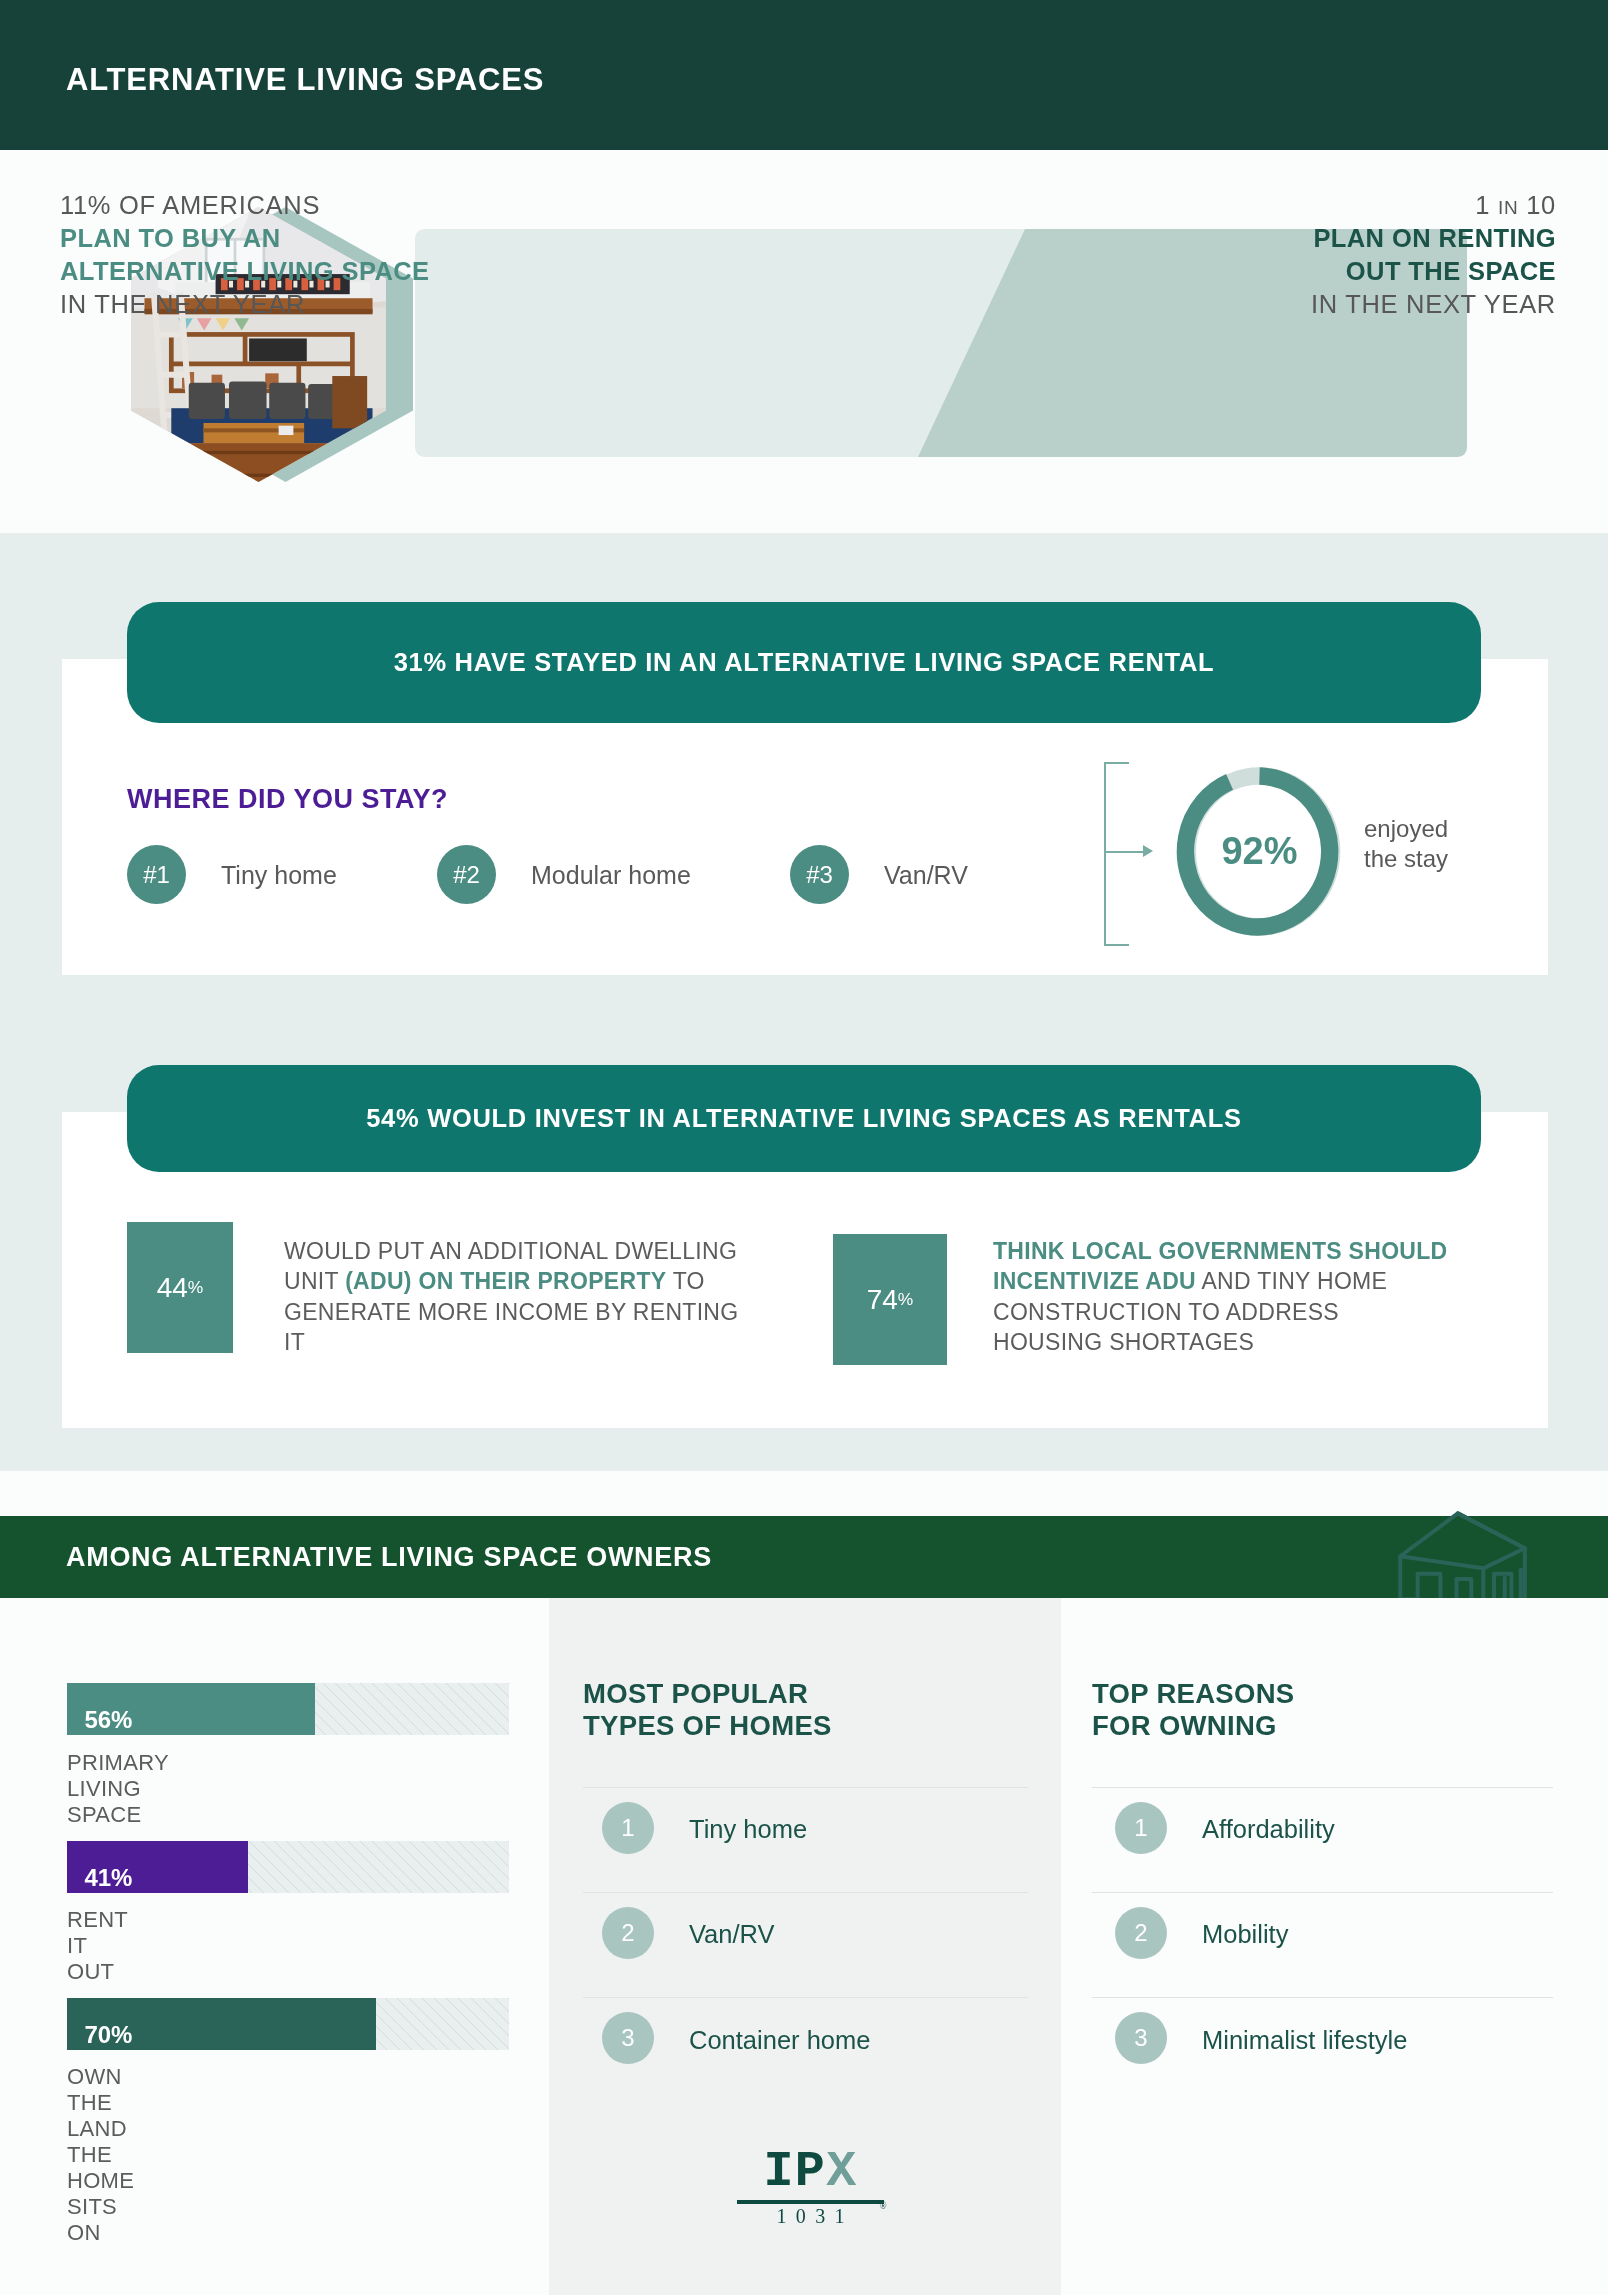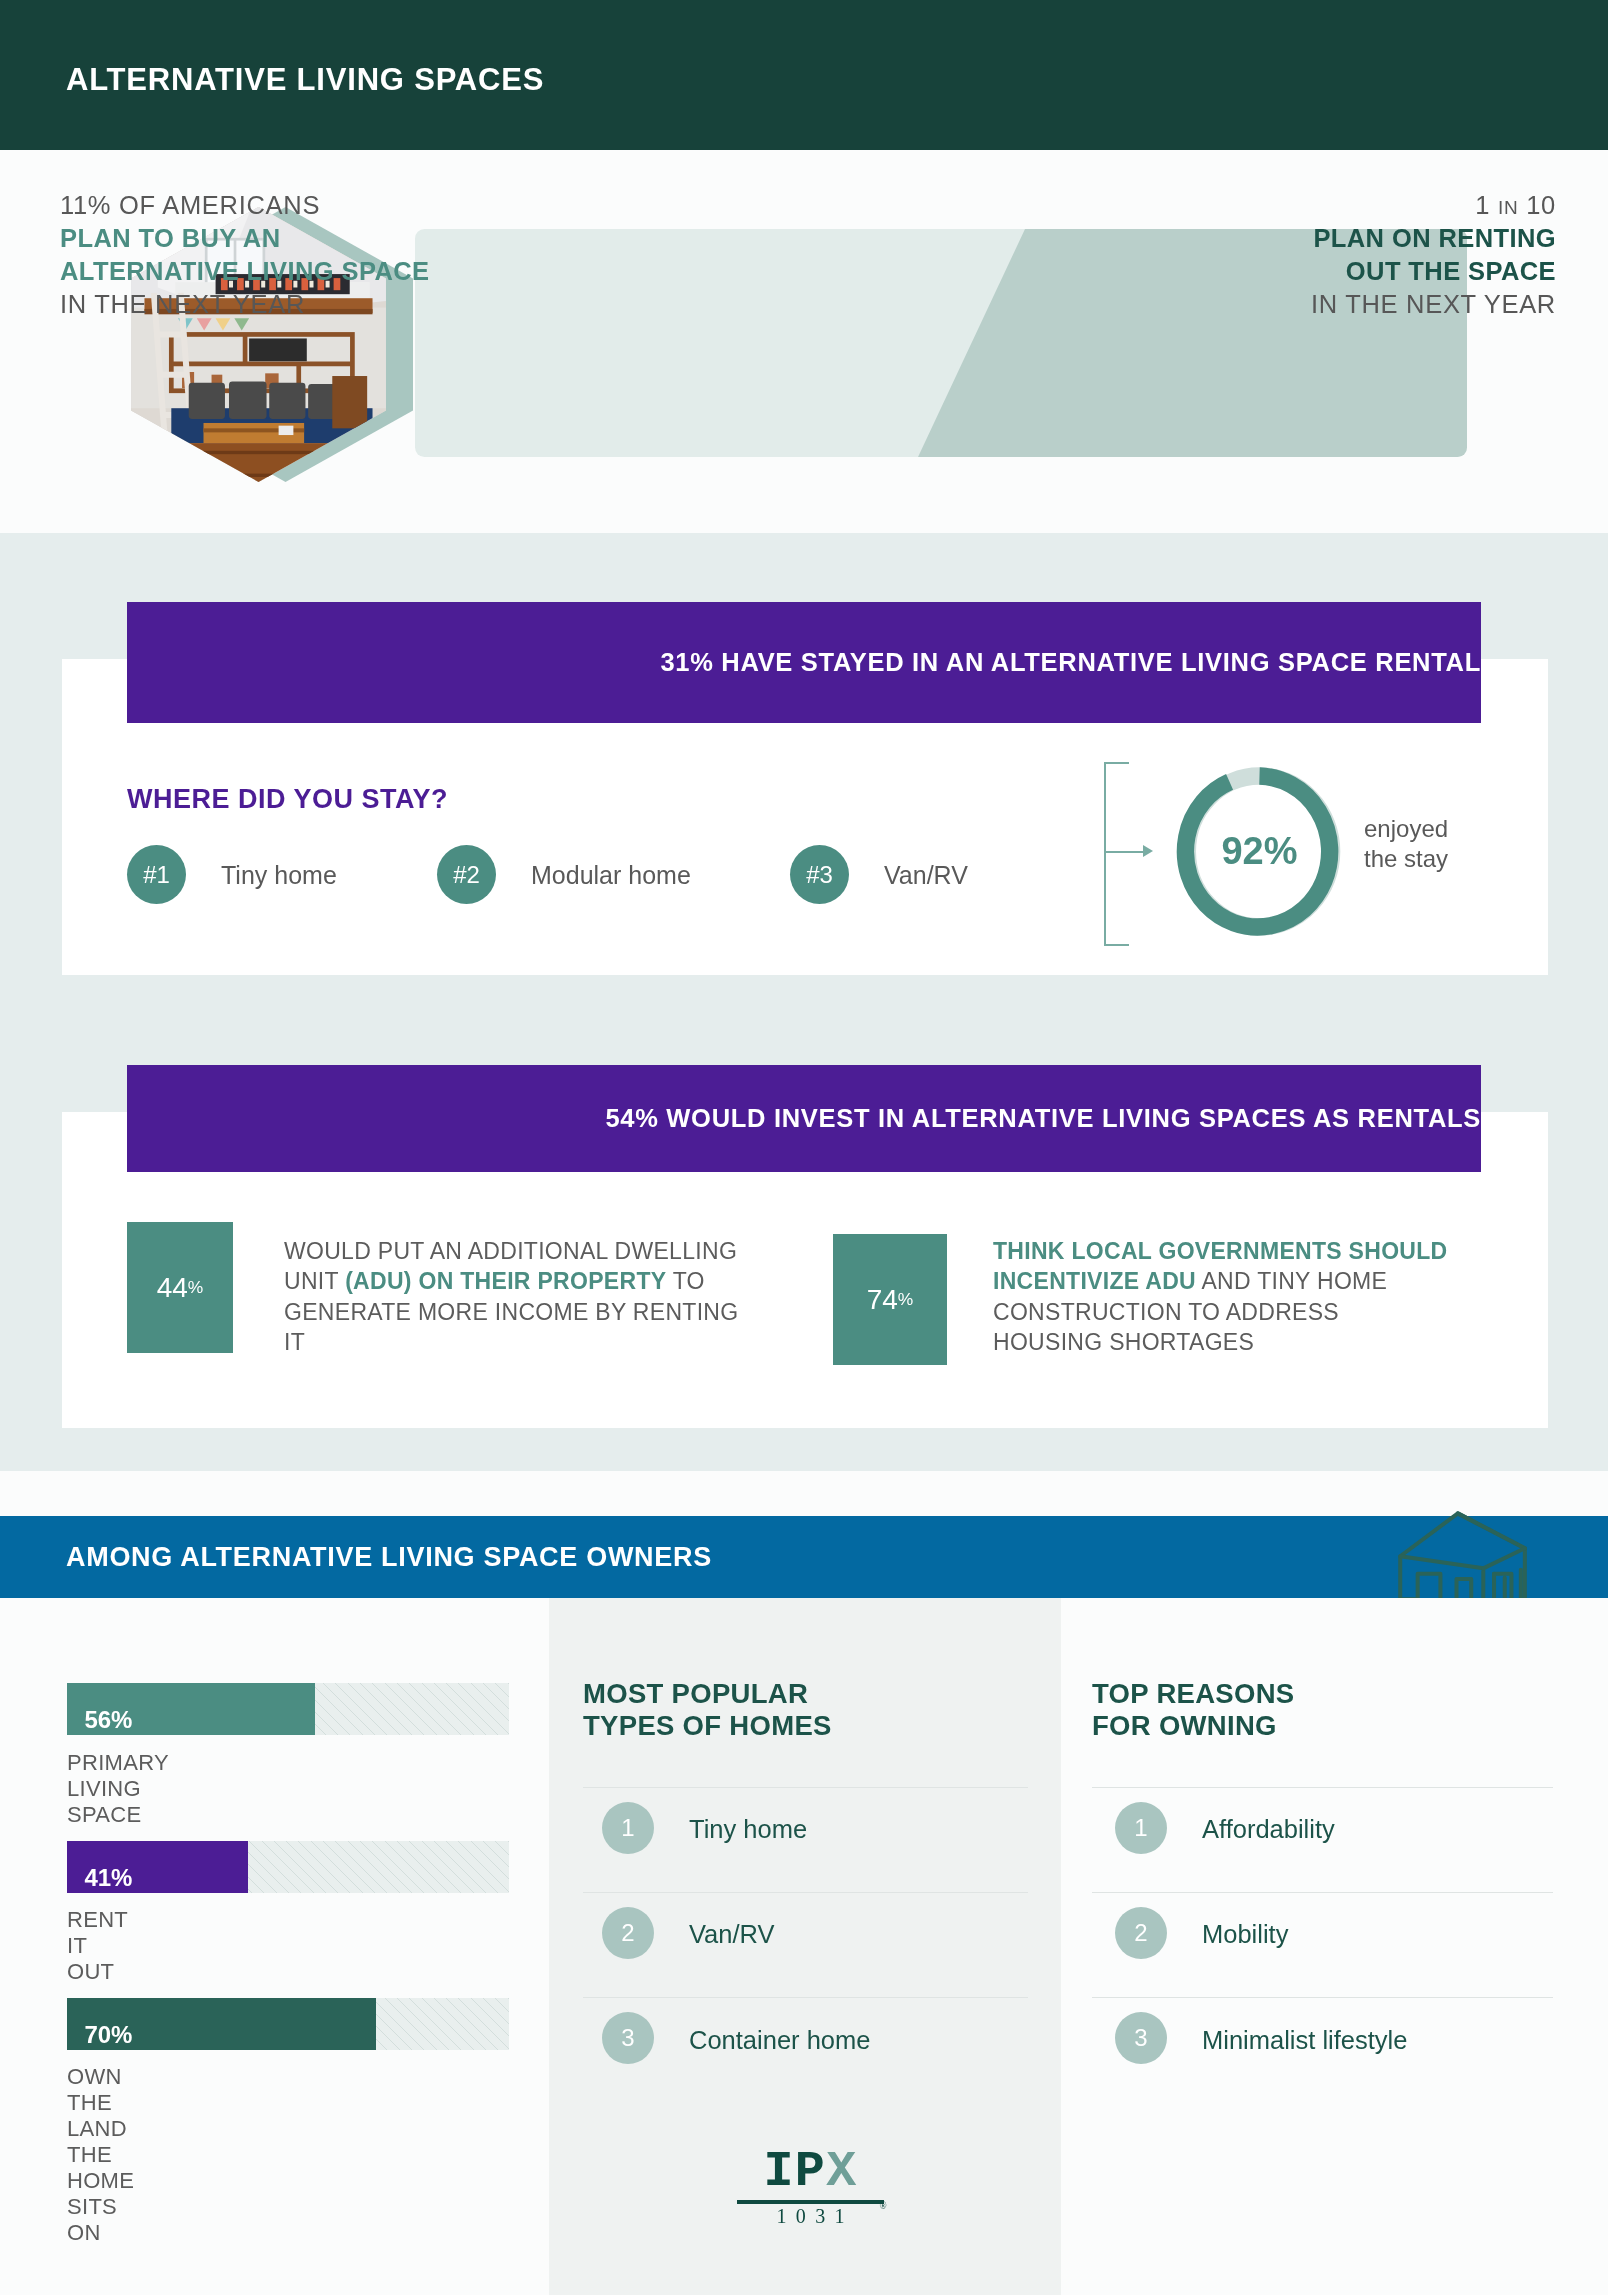--- a/index.html
+++ b/index.html
@@ -60,21 +60,21 @@
   }
   .t-grey{color:#575757;font-size:25.5px;letter-spacing:0.7px;font-weight:normal;}
   .t-green{color:#4b8d82;font-size:25.5px;letter-spacing:0.4px;font-weight:bold;}
   .t-dgreen{color:#1c5349;font-size:25.5px;letter-spacing:0.4px;font-weight:bold;}
   .t-small{font-size:19px;}
 
   
   .band{position:absolute;left:0;top:533px;width:1608px;height:938px;background:#e5eded;}
 
   .card{position:absolute;background:#ffffff;}
-  .darkbar{position:absolute;background:#4c1d95;display:flex;align-items:center;justify-content:flex-end;}
+  .darkbar{position:absolute;background:#0f766e;display:flex;align-items:center;justify-content:center;border-radius:32px;}
   .darkbar .bt{color:#fff;font-size:25.5px;font-weight:bold;letter-spacing:0.7px;}
 
   
   .wd-title{position:absolute;color:#4c1d95;font-size:27px;font-weight:bold;letter-spacing:0.5px;}
   .rank{
     position:absolute;width:59px;height:59px;border-radius:50%;
     background:#4b8d82;color:#fff;font-size:24px;
     display:flex;align-items:center;justify-content:center;
   }
   .ranklbl{position:absolute;color:#595959;font-size:25px;}
@@ -98,21 +98,21 @@
   .pctbox{
     position:absolute;background:#4b8d82;color:#fff;
     display:flex;align-items:center;justify-content:center;
     font-size:28px;
   }
   .pctbox .sm{font-size:17.4px;}
   .stat-txt{position:absolute;font-size:23px;line-height:1.32;color:#5c5c5c;letter-spacing:0.3px;}
   .stat-txt b{color:#4b8d82;font-weight:bold;}
 
   
-  .ownhdr{position:absolute;left:0;top:1516px;width:1608px;height:82px;background:#0369a1;}
+  .ownhdr{position:absolute;left:0;top:1516px;width:1608px;height:82px;background:#14532d;}
   .ownhdr .t{position:absolute;left:66px;top:26px;color:#fff;font-size:27px;font-weight:bold;letter-spacing:0.7px;}
   .house-icon{position:absolute;left:1376px;top:1504px;}
 
   .owners{position:absolute;left:0;top:1598px;width:1608px;height:697px;background:#fbfcfc;}
   .colmid{position:absolute;left:549px;top:1598px;width:512px;height:697px;background:#eff2f1;}
 
   .barrow{position:absolute;}
   .bartrack{
     position:absolute;height:52px;width:442px;
     background:#e9efee;

